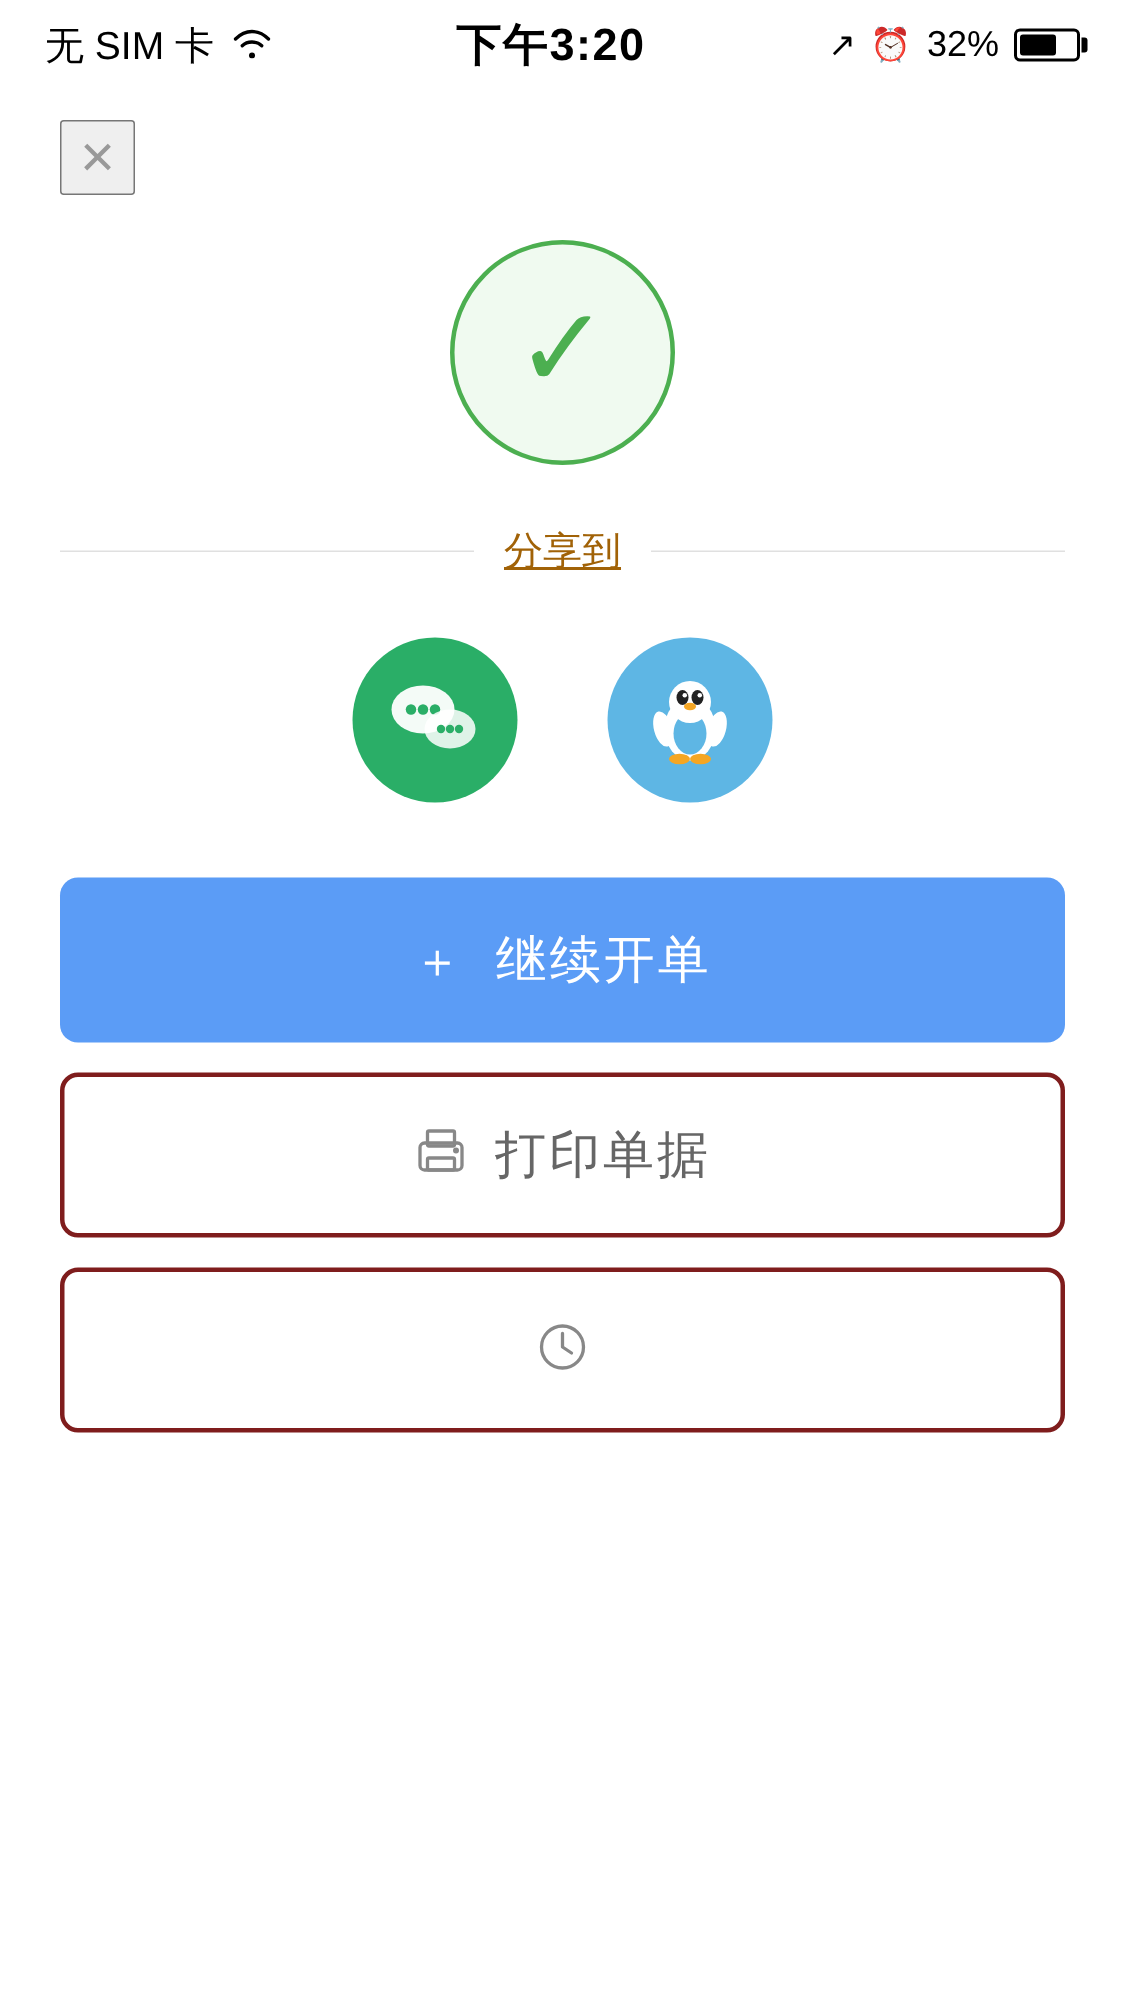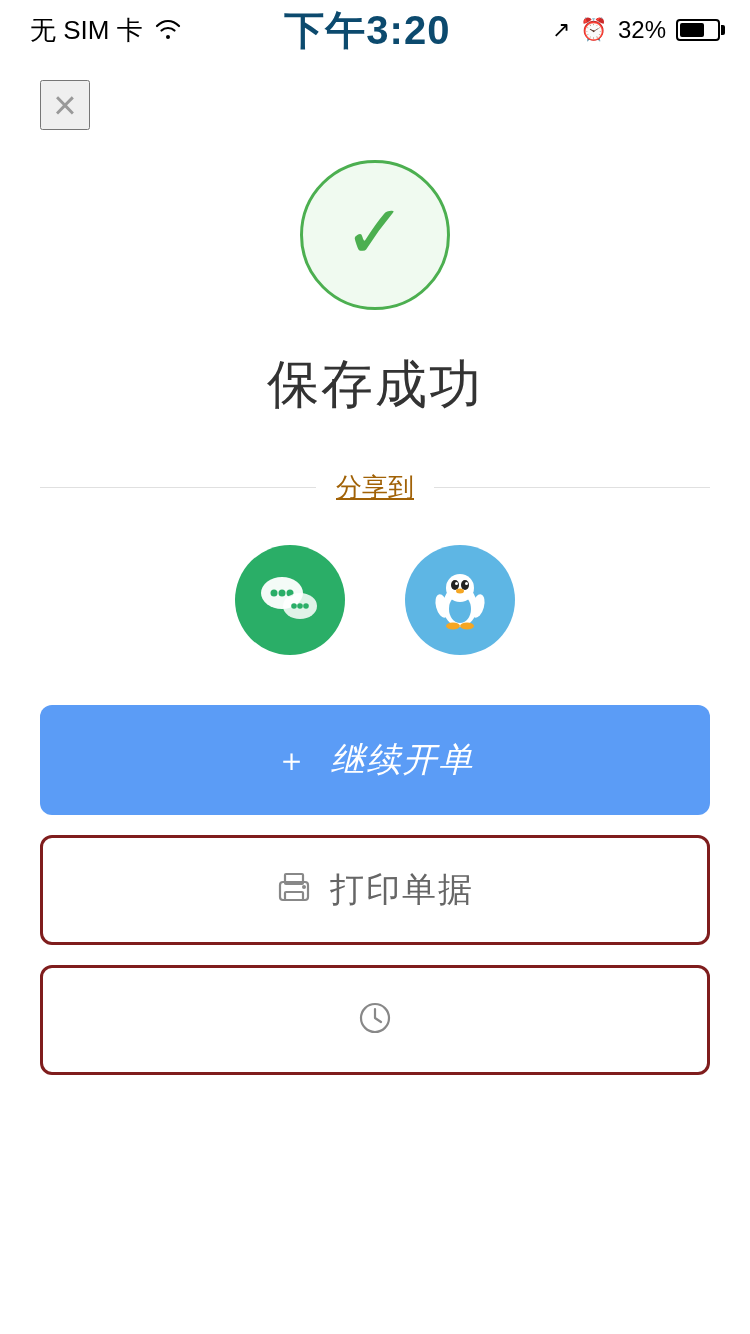--- a/index.html
+++ b/index.html
@@ -29,23 +29,23 @@
     .status-left {
       display: flex;
       align-items: center;
       gap: 10px;
       font-size: 26px;
       color: #000;
       font-weight: 500;
     }
 
     .status-center {
-      font-size: 40px;
+      font-size: 30px;
       font-weight: 600;
-      color: #0c4a6e;
+      color: #000000;
       letter-spacing: 1px;
     }
 
     .status-right {
       display: flex;
       align-items: center;
       gap: 10px;
       font-size: 24px;
       color: #000;
     }
@@ -268,21 +268,20 @@
 <div class="main-content">
 
   <button class="close-button" aria-label="Close">
     <span class="close-x">×</span>
   </button>
 
   <div class="success-circle">
     <span class="checkmark">✓</span>
   </div>
 
-  <div class="success-title">保存成功</div>
 
   <div class="share-section">
     <div class="share-divider">
       <span class="share-label">分享到</span>
     </div>
     <div class="share-icons">
 
       <button class="share-icon-btn wechat" aria-label="Share to WeChat">
         <svg class="wechat-svg" viewBox="0 0 65 55" fill="none">
 
@@ -321,21 +320,21 @@
           <ellipse cx="39" cy="58" rx="7" ry="3.5" fill="#f5a623"></ellipse>
         </svg>
       </button>
     </div>
   </div>
 
   <div class="action-buttons">
 
     <button class="action-btn primary">
       <span class="btn-icon">＋</span>
-      <span class="btn-label" style="margin-left:5px;font-style:italic;">继续开单</span>
+      <span class="btn-label" style="margin-left:5px;">继续开单</span>
     </button>
 
     <button class="action-btn secondary">
       <span class="btn-icon">
         <svg width="36" height="36" viewBox="0 0 36 36" fill="none">
           <rect x="4" y="12" width="28" height="18" rx="3" stroke="#888" stroke-width="2.2" fill="none"></rect>
           <rect x="9" y="4" width="18" height="10" rx="1" stroke="#888" stroke-width="2.2" fill="none"></rect>
           <rect x="9" y="22" width="18" height="8" rx="1" stroke="#888" stroke-width="2.2" fill="none"></rect>
           <circle cx="28" cy="17" r="2" fill="#888"></circle>
         </svg>

